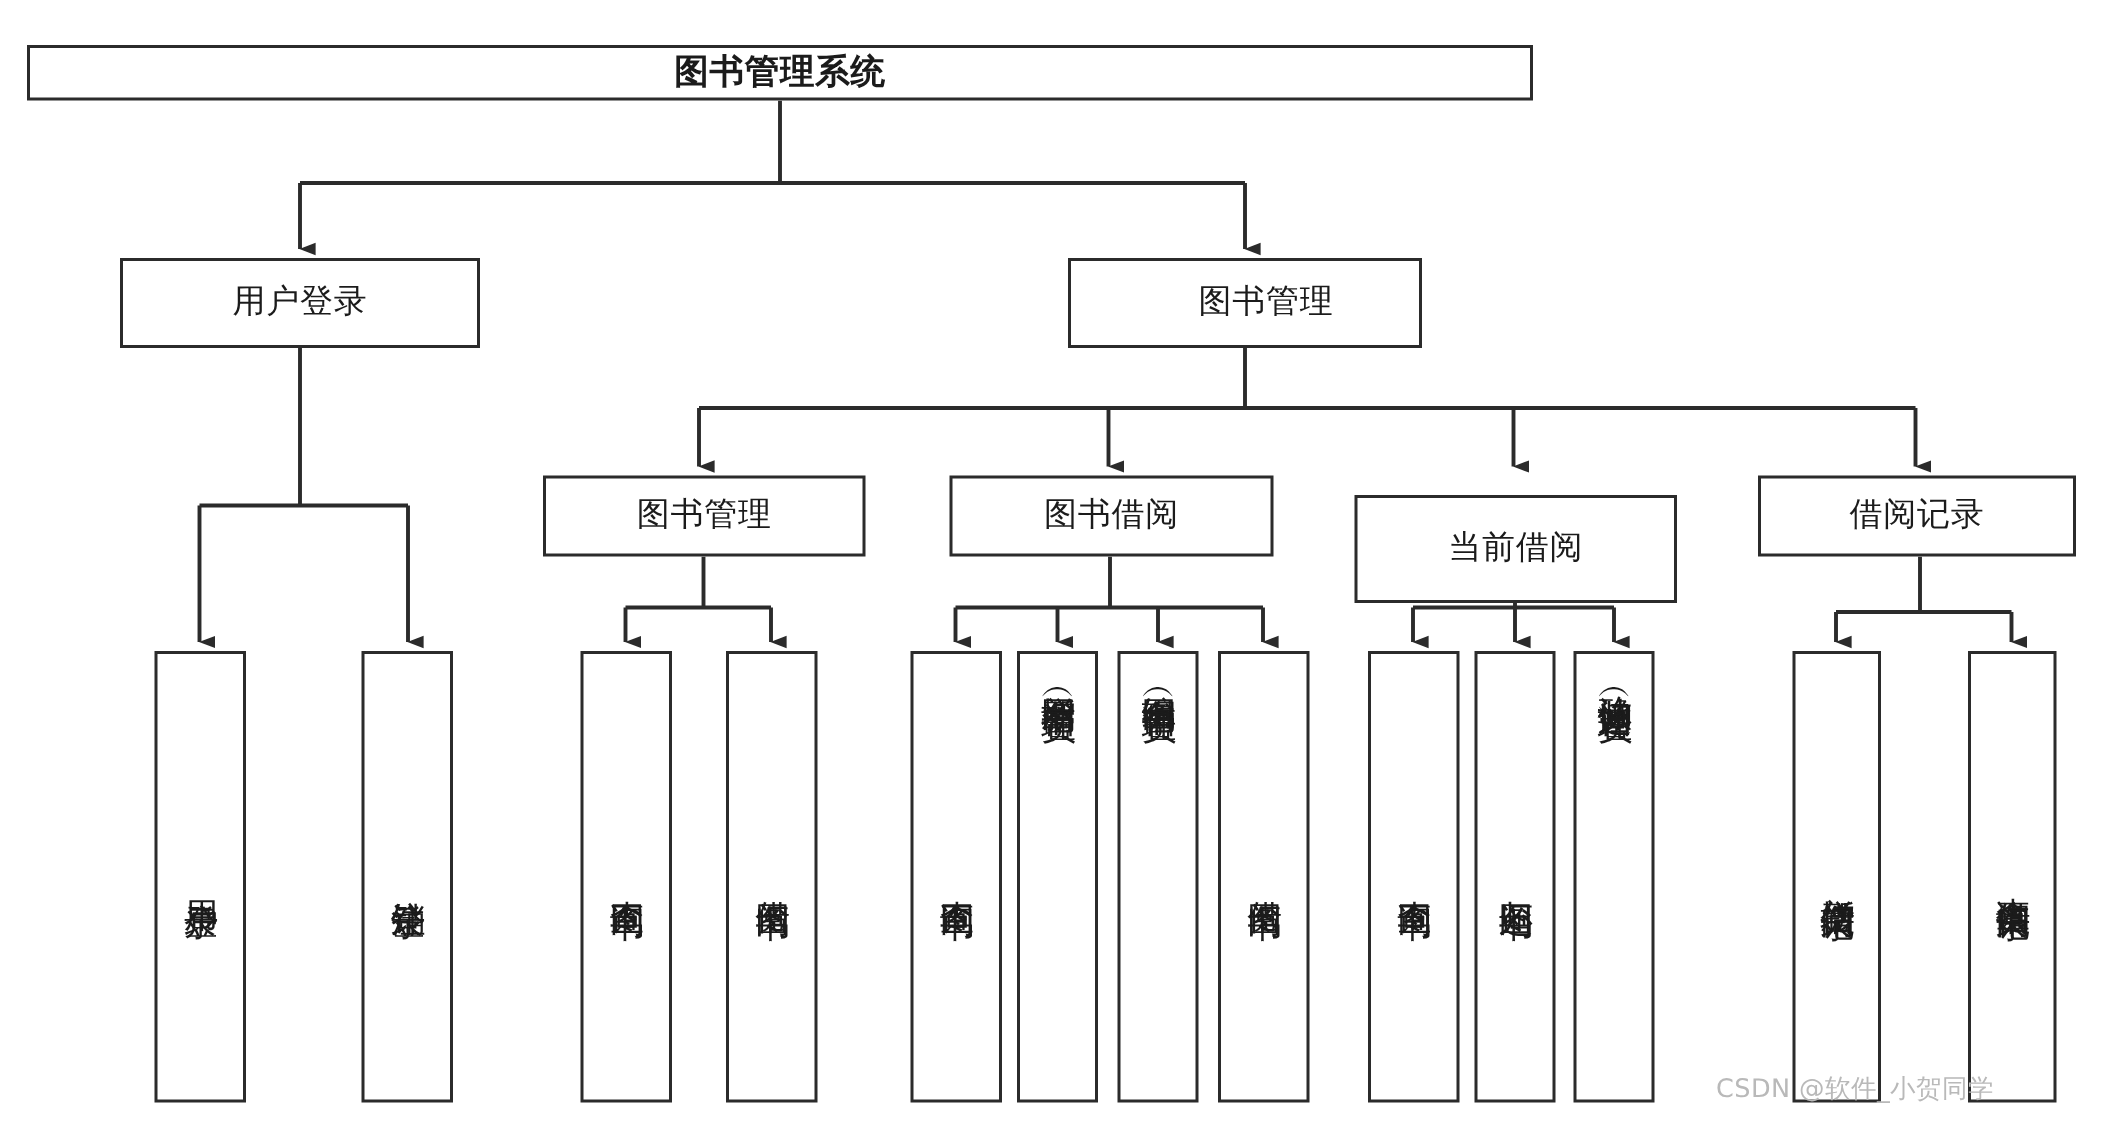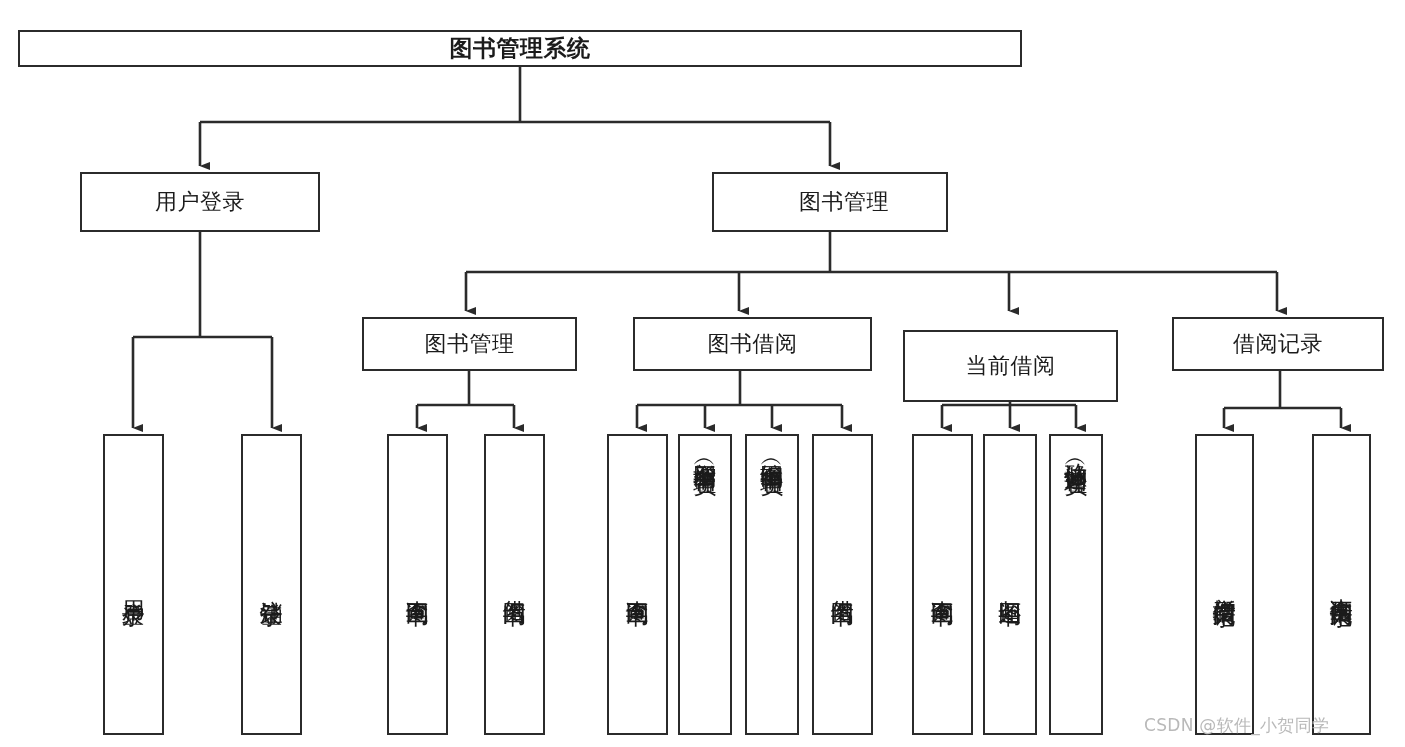--- a/index.html
+++ b/index.html
@@ -139,21 +139,21 @@
   <div class="node level1" style="left:80px; top:172px; width:240px; height:60px;">
     <span class="node-label">用户登录</span>
   </div>
   <div class="node level1" style="left:712px; top:172px; width:236px; height:60px;padding-left:28px;">
     <span class="node-label">图书管理</span>
   </div>
 
   <div class="node level2" style="left:362px; top:317px; width:215px; height:54px;">
     <span class="node-label">图书管理</span>
   </div>
-  <div class="node level2" style="left:633px; top:317px; width:239px; height:54px;">
+  <div class="node level2" style="left:633px; top:317px; width:216px; height:54px;">
     <span class="node-label">图书借阅</span>
   </div>
   <div class="node level2" style="left:903px; top:330px; width:215px; height:72px;">
     <span class="node-label">当前借阅</span>
   </div>
   <div class="node level2" style="left:1172px; top:317px; width:212px; height:54px;align-items:center;">
     <span class="node-label">借阅记录</span>
   </div>
 
   <div class="node leaf leaf-short" style="left:103px; top:434px; width:61px; height:301px;">

